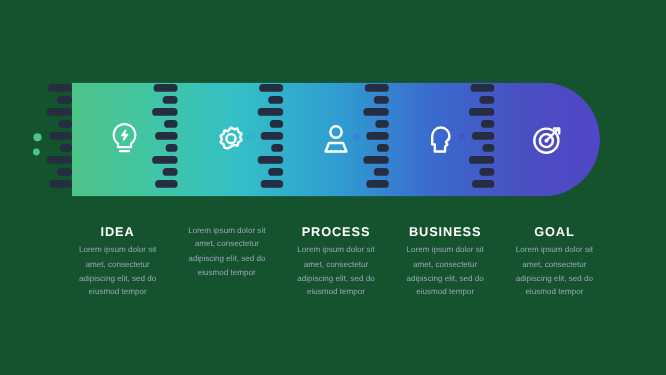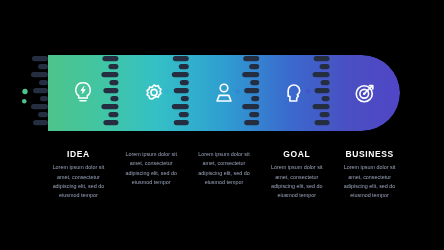--- a/index.html
+++ b/index.html
@@ -11,21 +11,21 @@
     height: 250px;
     overflow: hidden;
     font-family: "Liberation Sans", sans-serif;
     background: #242e40;
   }
 
   #infographic {
     position: relative;
     width: 444px;
     height: 250px;
-    background: #000000;
+    background: #14532d;
   }
 
   
   #ribbon-wrap {
     position: absolute;
     left: 48px;
     top: 55px;
     width: 352px;
     height: 76px;
   }
@@ -198,28 +198,29 @@
     <div class="caption-cell">
       <p class="caption-title">IDEA</p>
       <p class="caption-body">Lorem ipsum dolor sit amet, consectetur adipiscing elit, sed do eiusmod tempor</p>
     </div>
 
     <div class="caption-cell">
       <p class="caption-body">Lorem ipsum dolor sit amet, consectetur adipiscing elit, sed do eiusmod tempor</p>
     </div>
 
     <div class="caption-cell">
+      <p class="caption-title">PROCESS</p>
+      <p class="caption-body">Lorem ipsum dolor sit amet, consectetur adipiscing elit, sed do eiusmod tempor</p>
+    </div>
+
+    <div class="caption-cell">
+      <p class="caption-title">BUSINESS</p>
       <p class="caption-body">Lorem ipsum dolor sit amet, consectetur adipiscing elit, sed do eiusmod tempor</p>
     </div>
 
     <div class="caption-cell">
       <p class="caption-title">GOAL</p>
       <p class="caption-body">Lorem ipsum dolor sit amet, consectetur adipiscing elit, sed do eiusmod tempor</p>
     </div>
 
-    <div class="caption-cell">
-      <p class="caption-title">BUSINESS</p>
-      <p class="caption-body">Lorem ipsum dolor sit amet, consectetur adipiscing elit, sed do eiusmod tempor</p>
-    </div>
-
   </div>
 
 </div>
 
 </body></html>

